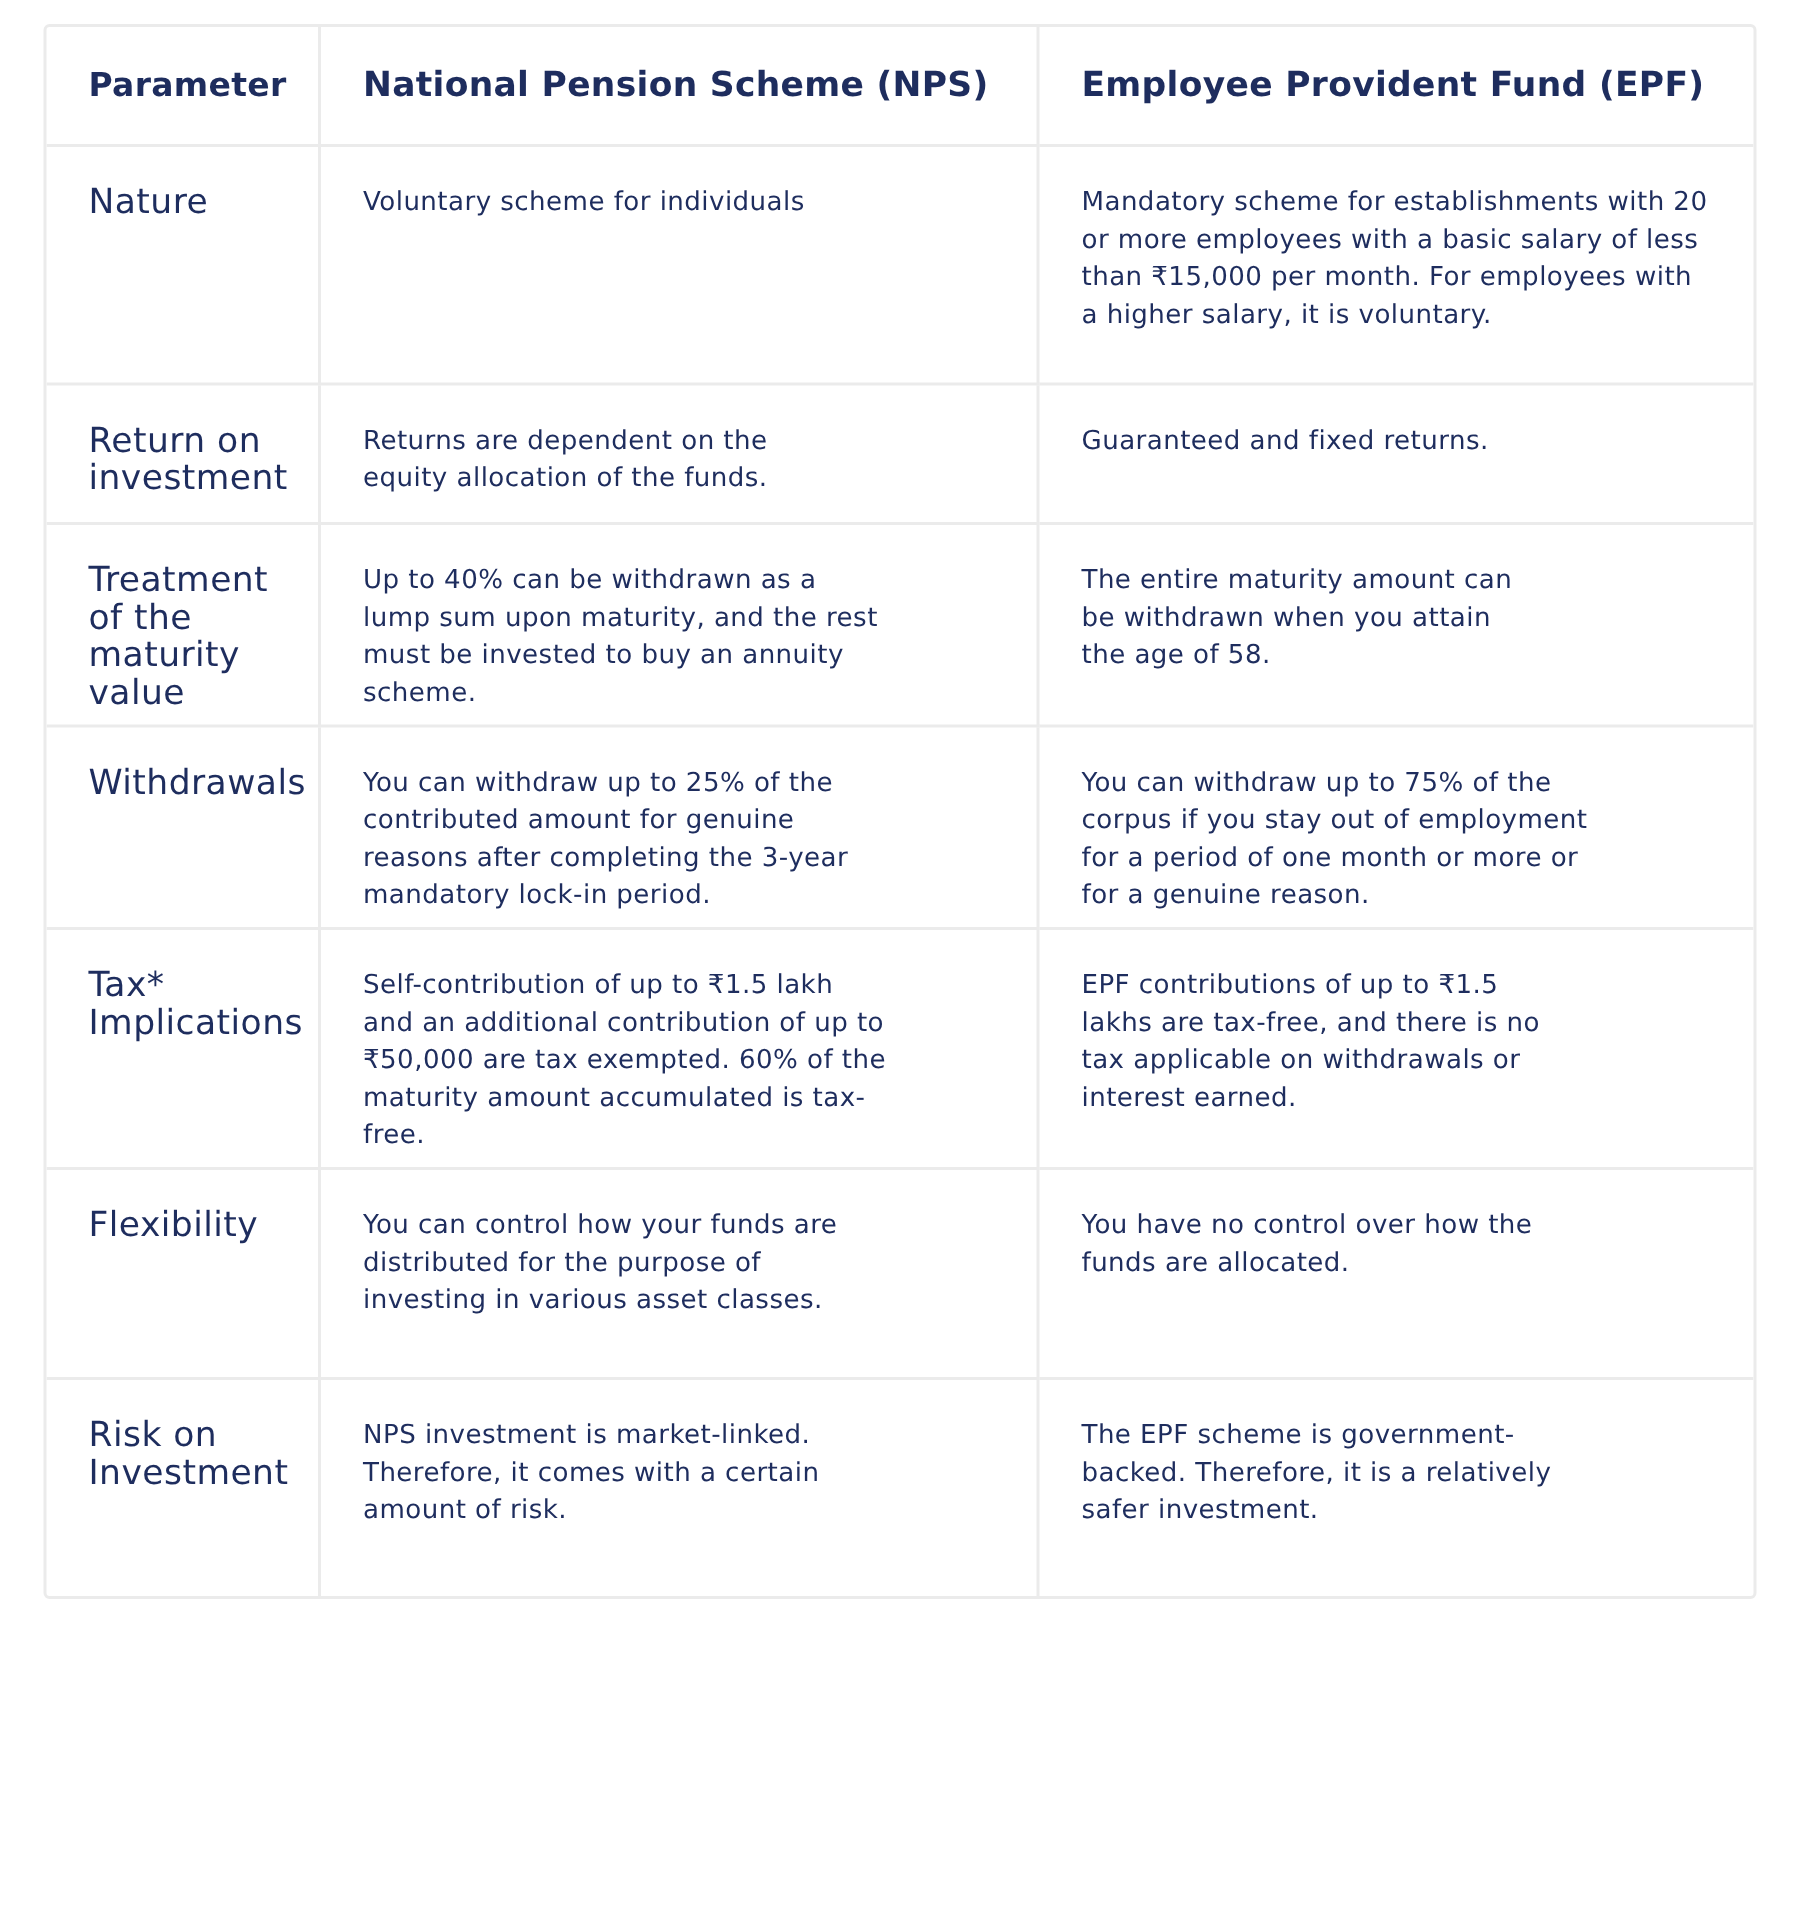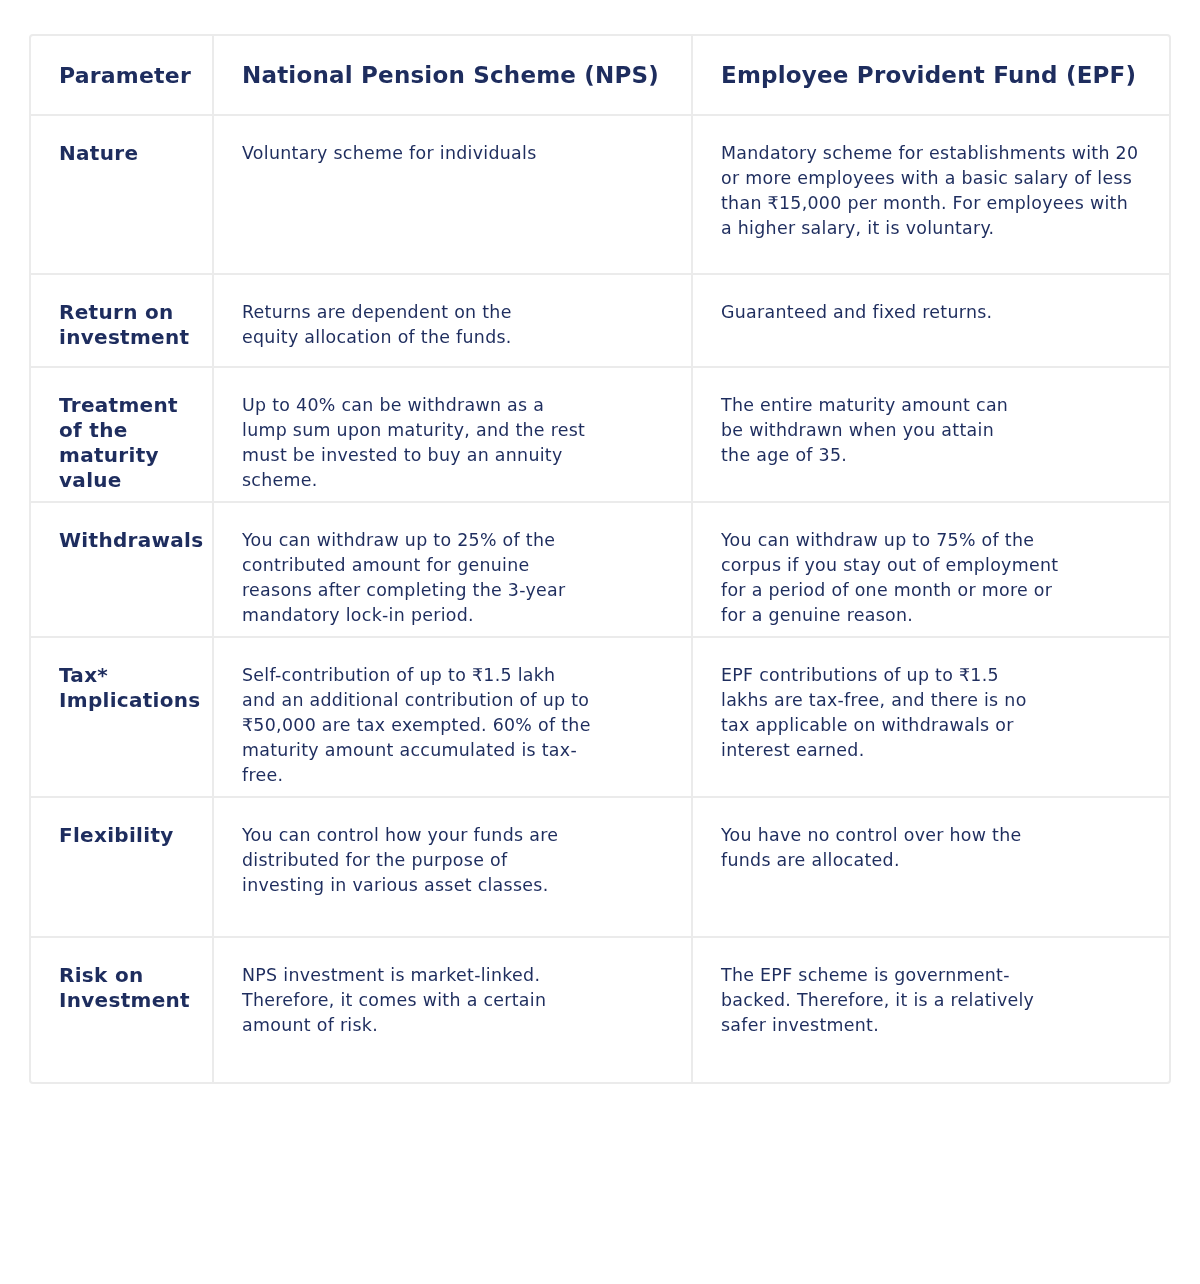--- a/index.html
+++ b/index.html
@@ -1,19 +1,19 @@
 <!DOCTYPE html>
 <html><head>
 <meta charset="utf-8">
 <style>
   * { box-sizing: border-box; margin: 0; padding: 0; }
   html, body { width: 1200px; height: 1284px; background: #ffffff; }
   body { font-family: "DejaVu Sans", sans-serif; color: #1e2d5e; position: relative; }
   .table-wrap {
-    position: absolute; left: 29px; top: 34px; width: 1142px;
+    position: absolute; left: 29px; top: 16px; width: 1142px;
     border: 2px solid #ebebeb; border-radius: 4px; overflow: hidden;
   }
   table { border-collapse: collapse; width: 100%; table-layout: fixed; }
   col.c1 { width: 182px; }
   col.c2 { width: 479px; }
   col.c3 { width: auto; }
   th, td {
     border-right: 2px solid #ebebeb; border-bottom: 2px solid #ebebeb;
     vertical-align: top; text-align: left;
   }
@@ -22,21 +22,21 @@
   thead th {
     height: 79px; vertical-align: middle; font-weight: bold;
     font-size: 23px; letter-spacing: 0.2px; color: #1e2d5e;
     padding: 0 0 0 28px;
   }
   thead th.c1h { font-size: 22px; }
   tbody td {
     font-size: 17.4px; line-height: 25px; letter-spacing: 0.3px;
     padding: 25px 28px 8px 28px; color: #1e2d5e;
   }
-  tbody td.param { font-weight: bold; font-size: 20px; padding-right: 6px; }
+  tbody td.param { font-weight: normal; font-size: 23px; padding-right: 6px; }
   tbody td.nps { padding-right: 100px; }
   tbody td.epf { padding-right: 30px; }
 </style>
 </head>
 <body>
 
 <div class="table-wrap">
   <table>
     <colgroup>
         <col class="c1">
@@ -57,21 +57,21 @@
         <td class="epf">Mandatory scheme for establishments with 20 or more employees with a basic salary of less than ₹15,000 per month. For employees with a higher salary, it is voluntary.</td>
       </tr>
       <tr style="height:93px">
         <td class="param">Return on investment</td>
         <td class="nps" style="padding-right:140px">Returns are dependent on the equity allocation of the funds.</td>
         <td class="epf">Guaranteed and fixed returns.</td>
       </tr>
       <tr style="height:128px">
         <td class="param">Treatment of the maturity value</td>
         <td class="nps">Up to 40% can be withdrawn as a lump sum upon maturity, and the rest must be invested to buy an annuity scheme.</td>
-        <td class="epf" style="padding-right:150px">The entire maturity amount can be withdrawn when you attain the age of 35.</td>
+        <td class="epf" style="padding-right:150px">The entire maturity amount can be withdrawn when you attain the age of 58.</td>
       </tr>
       <tr style="height:121px">
         <td class="param">Withdrawals</td>
         <td class="nps">You can withdraw up to 25% of the contributed amount for genuine reasons after completing the 3-year mandatory lock-in period.</td>
         <td class="epf" style="padding-right:108px">You can withdraw up to 75% of the corpus if you stay out of employment for a period of one month or more or for a genuine reason.</td>
       </tr>
       <tr style="height:150px">
         <td class="param" style="padding-right:40px">Tax* Implications</td>
         <td class="nps">Self-contribution of up to ₹1.5 lakh and an additional contribution of up to ₹50,000 are tax exempted. 60% of the maturity amount accumulated is tax-free.</td>
         <td class="epf" style="padding-right:130px">EPF contributions of up to ₹1.5 lakhs are tax-free, and there is no tax applicable on withdrawals or interest earned.</td>

